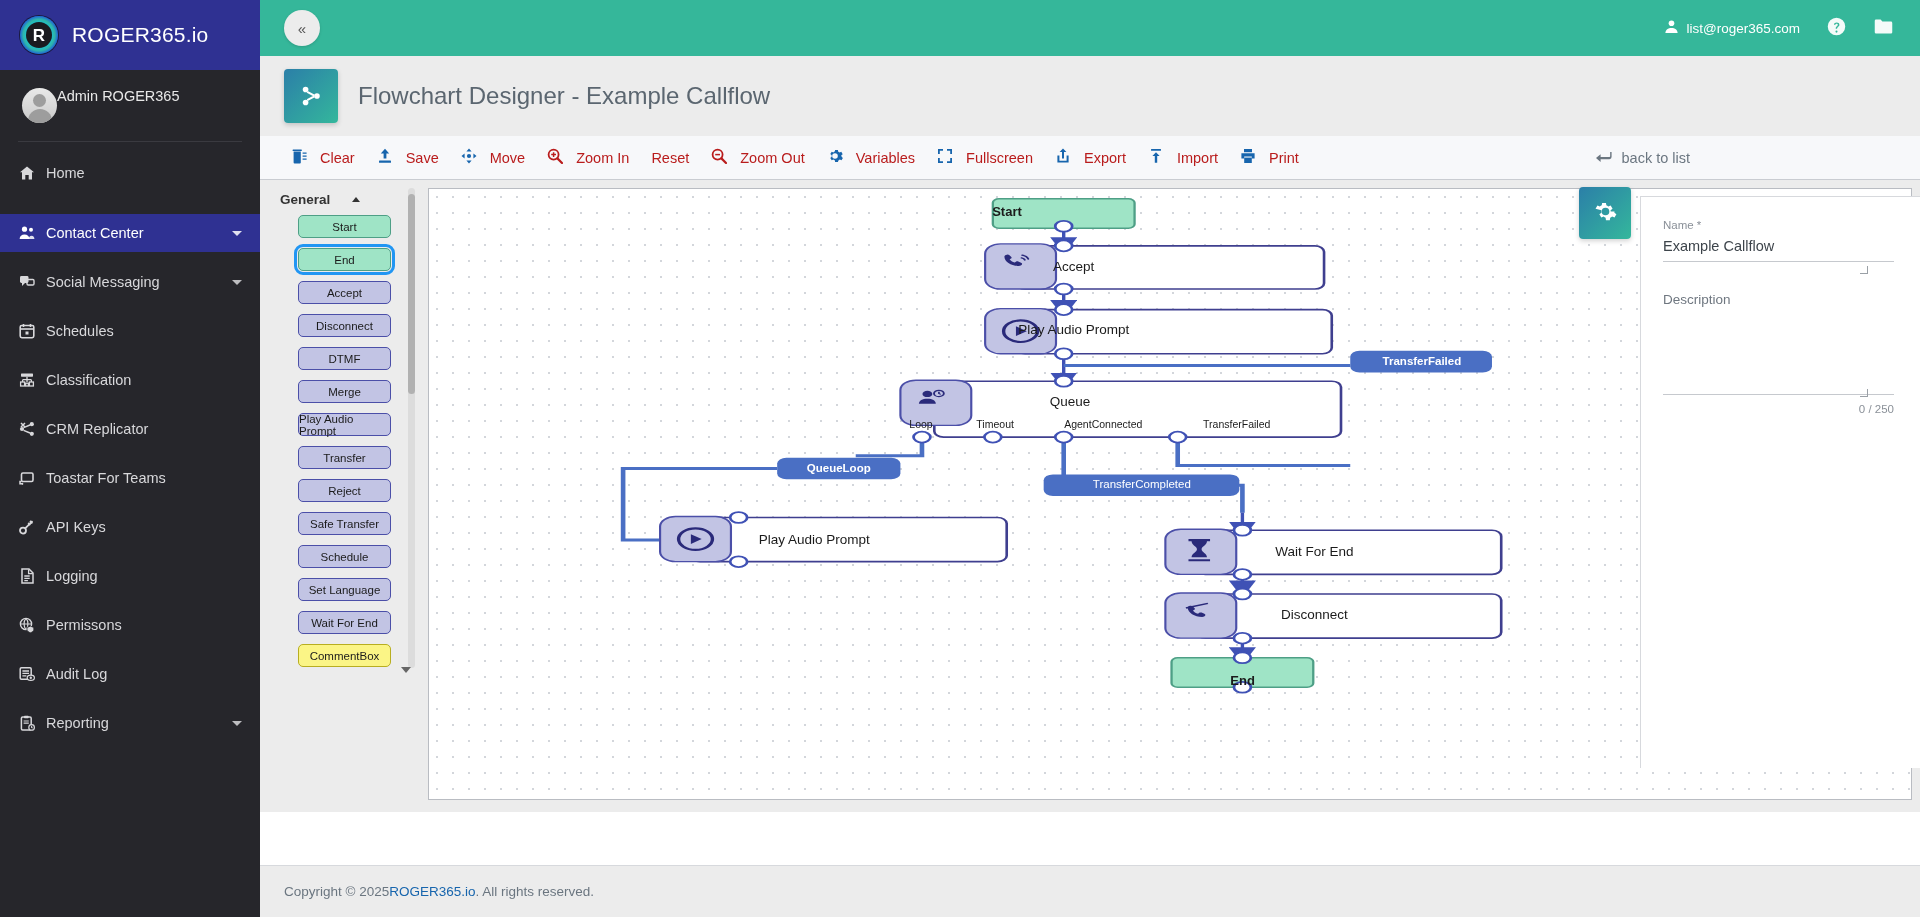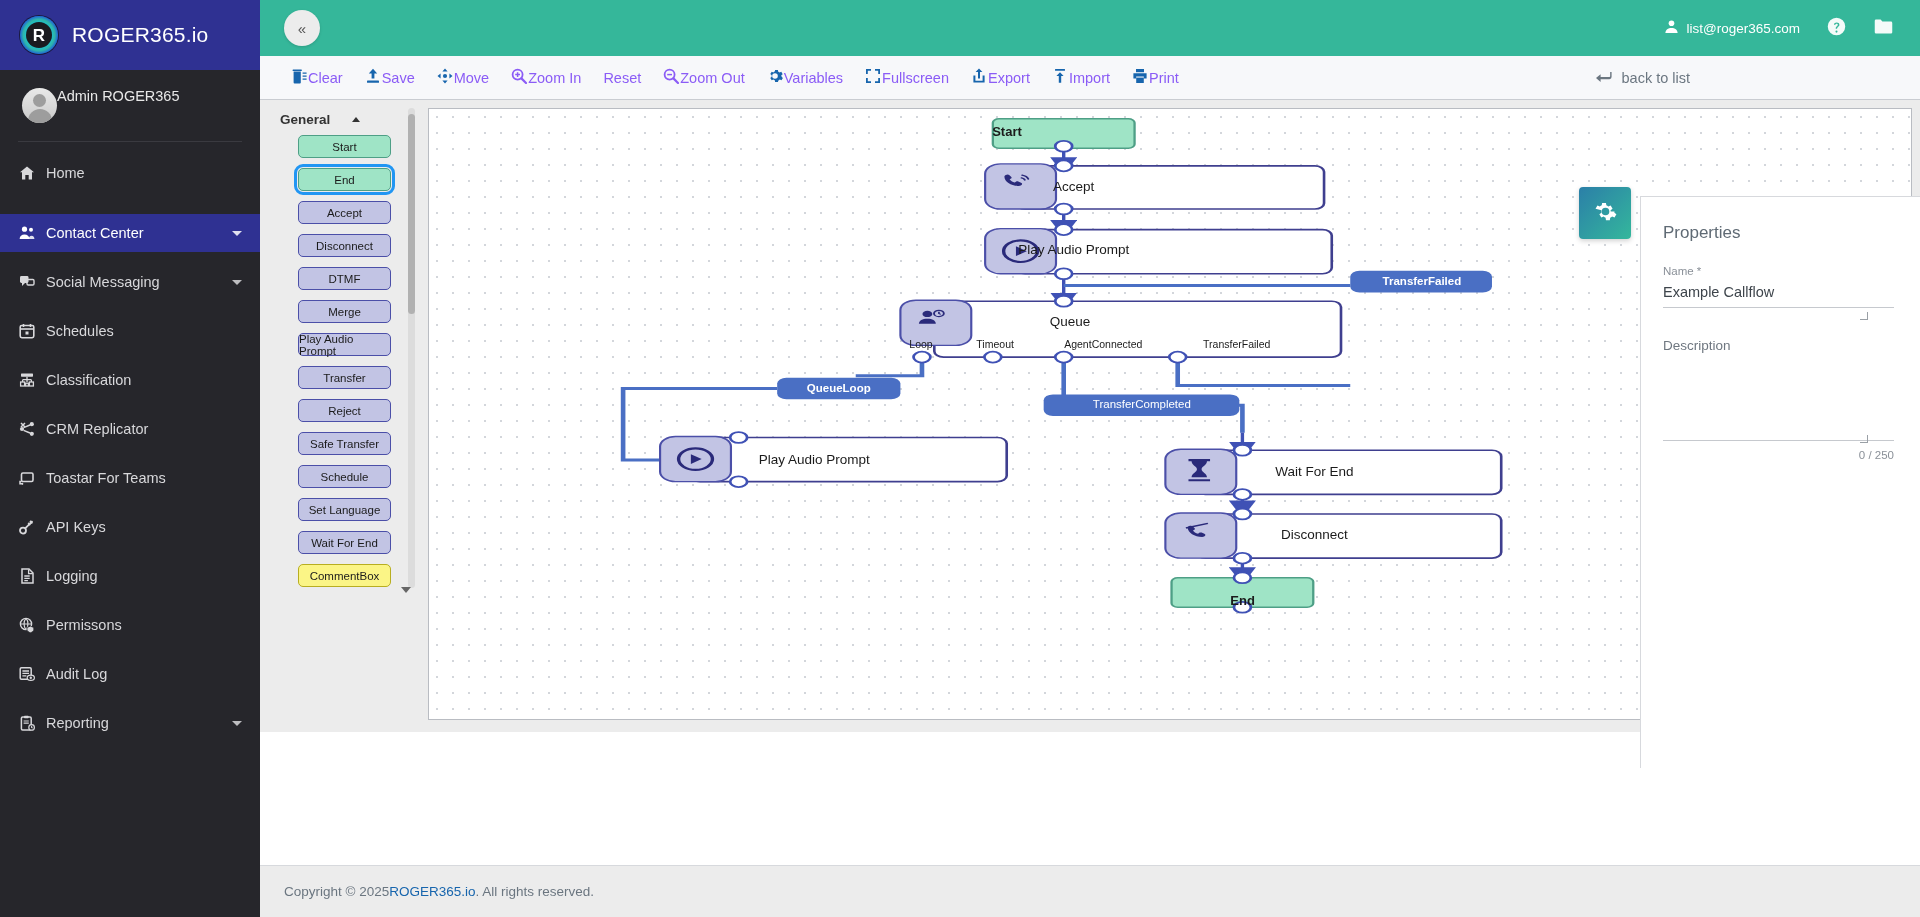--- a/index.html
+++ b/index.html
@@ -77,21 +77,21 @@
     display:flex; align-items:center; justify-content:center; box-shadow: 0 2px 5px rgba(0,0,0,.18);
   }
   .page-icon svg { width: 26px; height: 26px; fill: #fff; }
   .page-title { font-size: 24px; color: #5b6670; font-weight: 400; }
 
   .toolbar {
     height: 44px; background: #f7f8fa; border-bottom: 1px solid #c9ccd1;
     display: flex; align-items: center; padding-left: 20px; gap: 0;
   }
   .tb {
-    display: flex; align-items: center; gap: 1px; color: #8b5cf6;
+    display: flex; align-items: center; gap: 13px; color: #b91c1c;
     font-size: 14.5px; padding: 0 11px; height: 44px; cursor: pointer; white-space: nowrap;
   }
   .tb svg { width: 16px; height: 16px; fill: #1765ad; }
   .back-to-list {
     margin-left: auto; margin-right: 230px; display: flex; align-items: center; gap: 9px;
     color: #6b7680; font-size: 14.5px; cursor: pointer;
   }
   .back-to-list svg { width: 17px; height: 12px; fill: #6b7680; }
 
   
@@ -345,20 +345,31 @@
             </svg>
         </div>
         <div class="top-ic">
           <svg viewBox="0 0 24 24">
               <path d="M2 5.5A1.5 1.5 0 013.5 4h5.2l2 2.4h9.8A1.5 1.5 0 0122 7.9v10.6a1.5 1.5 0 01-1.5 1.5h-17A1.5 1.5 0 012 18.5z"></path>
             </svg>
         </div>
       </div>
     </div>
 
+    <div class="page-head">
+      <div class="page-icon">
+        <svg viewBox="0 0 24 24">
+            <circle cx="7" cy="6" r="2.6"></circle>
+            <circle cx="17.5" cy="12" r="2.6"></circle>
+            <circle cx="7" cy="18" r="2.6"></circle>
+            <path d="M9 7.3l6.5 3.5-0.9 1.6L8.1 8.9zM8.1 15.1l6.5-3.5.9 1.6L9 16.7z"></path>
+          </svg>
+      </div>
+      <div class="page-title">Flowchart Designer - Example Callflow</div>
+    </div>
 
     <div class="toolbar">
       <div id="toolbar-container" style="display:flex;align-items:center;">
           <div class="tb">
             <span><svg viewBox="0 0 16 16">
                 <path d="M2.6 3.6h7.2v10.8a1 1 0 01-1 1H3.6a1 1 0 01-1-1z"></path>
                 <rect x="1.6" y="1.4" width="9.2" height="1.7" rx=".5"></rect>
                 <path d="M11.6 4.4h4v1.4h-4zM11.6 7.4h4v1.4h-4zM11.6 10.4h4v1.4h-4z"></path>
               </svg></span>
             <span>Clear</span>
@@ -641,21 +652,20 @@
     </div>
 
     <div class="props">
       <div class="props-tab">
         <span>
           <svg viewBox="0 0 24 24">
               <path d="M12 8a4 4 0 100 8 4 4 0 000-8zm9.4 4a7.6 7.6 0 01-.1 1.2l2.1 1.6-2 3.5-2.5-1a7.7 7.7 0 01-2 1.2l-.4 2.6h-4l-.4-2.6a7.7 7.7 0 01-2-1.2l-2.5 1-2-3.5 2.1-1.6a7.6 7.6 0 010-2.4L1.6 9.2l2-3.5 2.5 1a7.7 7.7 0 012-1.2L8.5 3h4l.4 2.5a7.7 7.7 0 012 1.2l2.5-1 2 3.5-2.1 1.6c.1.4.1.8.1 1.2z"></path>
             </svg>
         </span>
       </div>
-      <div class="props-title">Properties</div>
 
       <div class="field">
         <div class="field-label">Name *</div>
         <input class="field-input" value="Example Callflow" style="">
         <div class="resize-grip" style="margin-top:4px;position:relative;margin-left:auto;"></div>
       </div>
 
       <div class="field" style="padding-top:18px;">
         <div class="field-label" style="font-size:13.5px;color:#6f7780;margin-bottom:8px;">Description</div>
         <textarea class="field-area" style=""></textarea>

